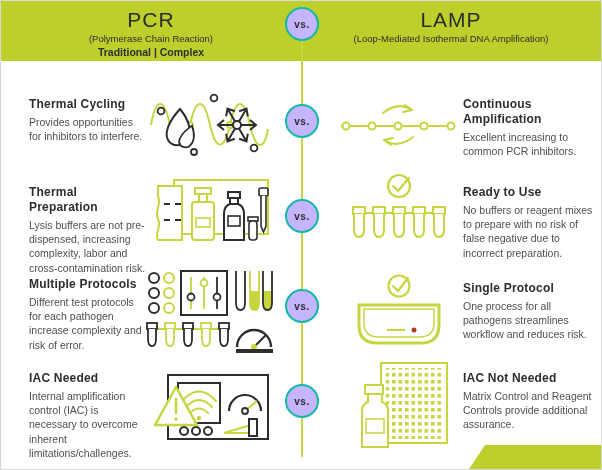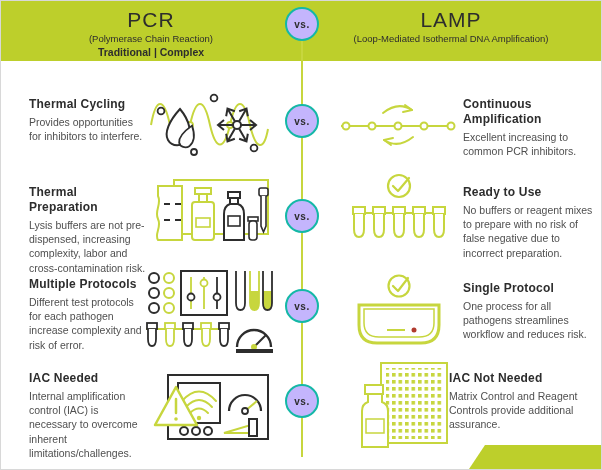--- a/index.html
+++ b/index.html
@@ -28,21 +28,21 @@
   .tblock{position:absolute;color:#2d2d2d;}
   .tblock h3{margin:0 0 3px 0;font-size:12px;font-weight:bold;letter-spacing:.2px;line-height:1.25;}
   .tblock p{margin:0;font-size:10.5px;line-height:1.35;color:#4f4f4f;}
   .lt1{left:28px;top:96px;width:116px;}
   .lt2{left:28px;top:184px;width:118px;}
   .lt3{left:28px;top:276px;width:118px;}
   .lt4{left:28px;top:370px;width:118px;}
   .rt1{left:462px;top:96px;width:126px;}
   .rt2{left:462px;top:184px;width:130px;}
   .rt3{left:462px;top:280px;width:130px;}
-  .rt4{left:448px;top:370px;width:132px;}
+  .rt4{left:462px;top:370px;width:132px;}
   
   .iblock{position:absolute;}
   .li1{left:147px;top:86px;} .li2{left:147px;top:171px;} .li3{left:142px;top:266px;} .li4{left:145px;top:360px;}
   .ri1{left:338px;top:92px;} .ri2{left:348px;top:170px;} .ri3{left:348px;top:272px;} .ri4{left:352px;top:358px;}
   svg{display:block;}
   
   .corner-band{
     position:absolute;right:0;bottom:0;width:132px;height:24px;background:#bdcf2b;
     clip-path:polygon(16px 0,100% 0,100% 100%,0 100%);
   }

